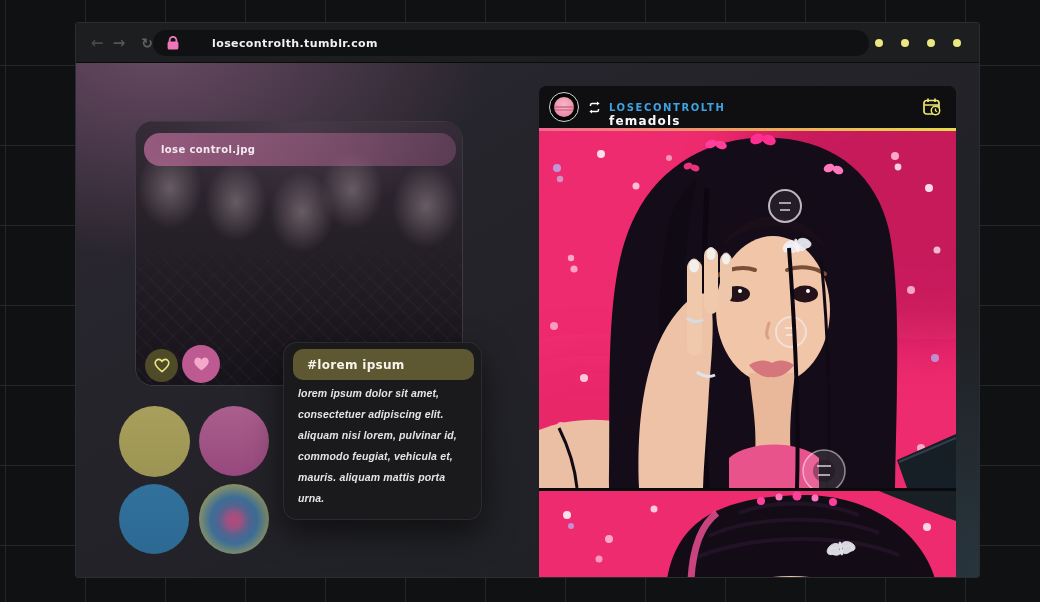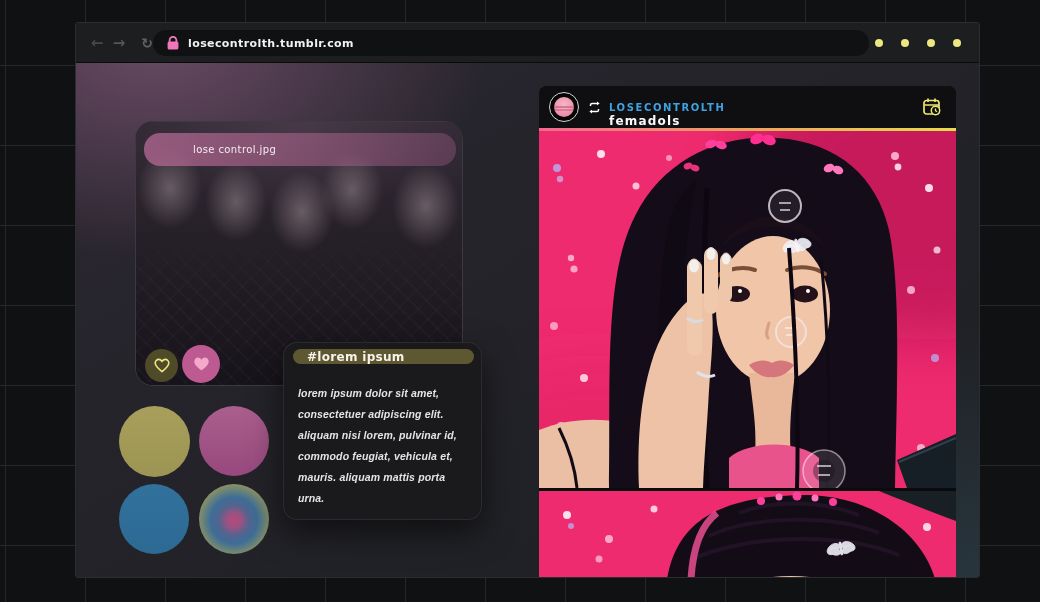--- a/index.html
+++ b/index.html
@@ -12,21 +12,21 @@
   .window{position:absolute;left:75px;top:22px;width:905px;height:556px;
     background:#191a1c;border:1px solid #2c2d30;border-radius:3px;overflow:hidden;}
   
   .chrome{position:absolute;left:0;top:0;width:100%;height:40px;background:#1d1e20;
     border-bottom:1px solid #0b0b0c;display:flex;align-items:center;}
   .navbtn{width:22px;text-align:center;font-size:15px;font-weight:bold;line-height:40px;cursor:default;}
   .nav-back{color:#47484b;margin-left:10px;}
   .nav-fwd{color:#55565a;}
   .nav-refresh{color:#606166;font-size:14px;margin-left:6px;}
   .urlbar{position:absolute;left:77px;top:7px;width:716px;height:26px;border-radius:13px;
-    background:#101113;display:flex;align-items:center;padding-left:14px;}
+    background:#101113;display:flex;align-items:center;padding-left:14px;gap:24px;}
   .lock{width:12px;height:14px;margin-right:9px;flex:0 0 auto;}
   .urltext{color:#f2f2f4;font-size:11px;font-weight:bold;letter-spacing:.4px;}
   .dots{position:absolute;right:18px;top:0;height:40px;display:flex;align-items:center;gap:18px;}
   .dot{width:8px;height:8px;border-radius:50%;background:#ece87f;}
   
   .content{position:absolute;left:0;top:40px;width:905px;height:516px;overflow:hidden;
     background:
       radial-gradient(520px 340px at 9% -4%, rgba(155,103,143,.55), transparent 64%),
       radial-gradient(430px 420px at 101% 101%, rgba(58,92,108,.38), transparent 62%),
       linear-gradient(150deg,#2c2731 0%,#232329 45%,#1d1f22 100%);}
@@ -44,36 +44,36 @@
       linear-gradient(180deg,#352c38 0%,#262028 42%,#17131a 100%);}
   .plaid{position:absolute;inset:0;opacity:.5;
     background:
       repeating-linear-gradient(45deg, rgba(220,220,230,.05) 0 2px, transparent 2px 12px),
       repeating-linear-gradient(-45deg, rgba(220,220,230,.04) 0 2px, transparent 2px 14px);
     -webkit-mask-image:linear-gradient(transparent 40%,#000 62%);
             mask-image:linear-gradient(transparent 40%,#000 62%);}
   .filename-pill{position:absolute;left:8px;top:11px;width:312px;height:33px;border-radius:16px;
     background:linear-gradient(90deg, rgba(178,104,146,.78), rgba(148,88,128,.42));
     display:flex;align-items:center;padding-left:17px;}
-  .filename{color:#f4ebf1;font-size:10px;font-weight:normal;letter-spacing:.4px;margin-left:32px;}
+  .filename{color:#f4ebf1;font-size:10px;font-weight:bold;letter-spacing:.4px;}
   .like{position:absolute;border:none;border-radius:50%;display:flex;align-items:center;
     justify-content:center;cursor:pointer;padding:0;}
   .like-olive{left:9px;top:227px;width:33px;height:33px;background:rgba(92,88,44,.8);}
   .like-pink{left:46px;top:223px;width:38px;height:38px;background:rgba(197,94,152,.95);}
   
   .swatch{position:absolute;border-radius:50%;cursor:pointer;}
   .sw1{left:43px;top:343px;width:71px;height:71px;}
   .sw2{left:123px;top:343px;width:70px;height:70px;}
   .sw3{left:43px;top:421px;width:70px;height:70px;}
   .sw4{left:123px;top:421px;width:70px;height:70px;}
   
   .tooltip{position:absolute;left:207px;top:279px;width:199px;height:178px;background:#1a1a1c;
     border:1px solid rgba(255,255,255,.08);border-radius:14px;z-index:5;
     box-shadow:0 12px 32px rgba(0,0,0,.55);}
-  .tag{position:absolute;left:9px;top:6px;width:181px;height:15px;background:#5d5732;
+  .tag{position:absolute;left:9px;top:6px;width:181px;height:31px;background:#5d5732;
     border-radius:10px;display:flex;align-items:center;padding-left:14px;
     color:#f6f3e9;font-size:12px;font-weight:bold;letter-spacing:.3px;}
   .tooltip p{position:absolute;left:14px;right:12px;top:40px;margin:0;
     font-family:"Liberation Sans",sans-serif;font-size:10.5px;font-weight:bold;
     color:#e4e4e6;line-height:21px;letter-spacing:.15px;font-style:italic;}
   
   .post{position:absolute;left:463px;top:23px;width:417px;height:493px;background:#0f0f11;
     border-radius:8px 8px 0 0;overflow:hidden;}
   .post-header{position:absolute;left:0;top:0;width:100%;height:42px;background:#0f0f11;
     display:flex;align-items:center;}

